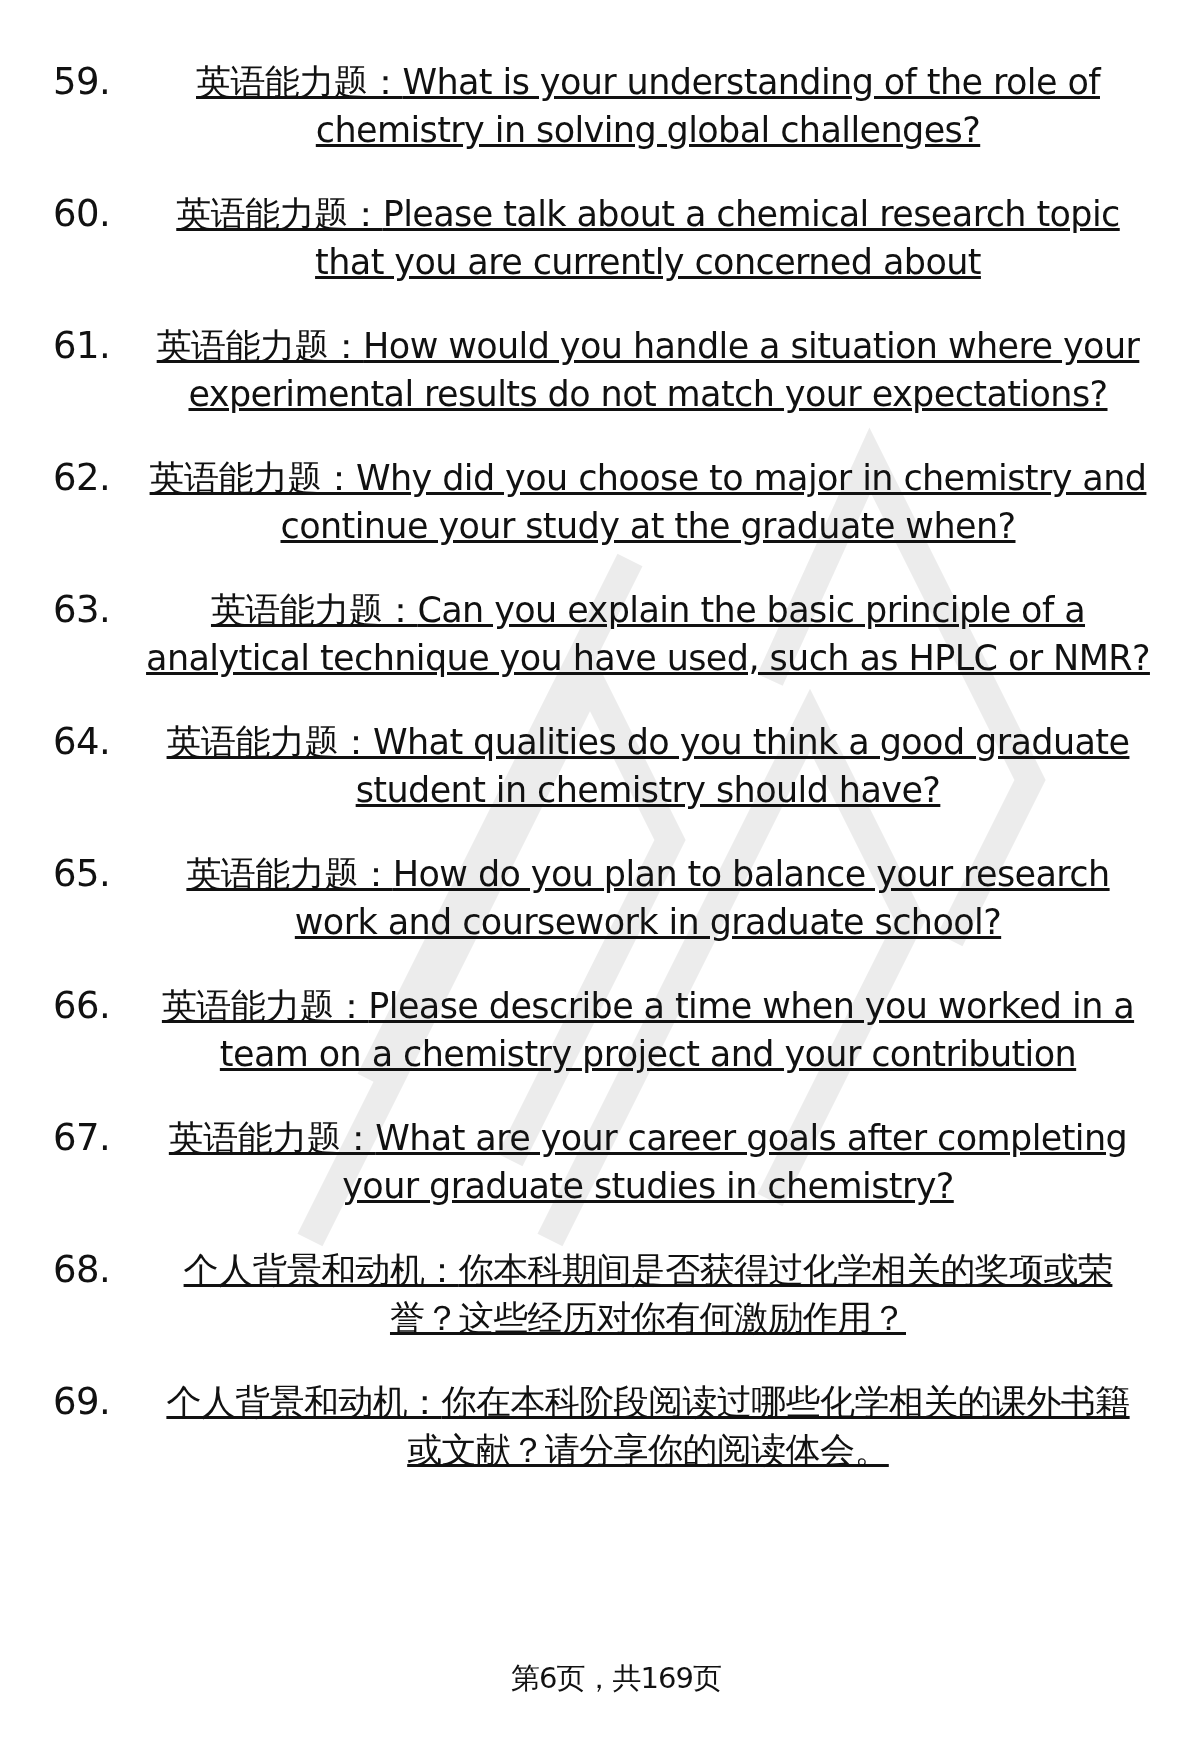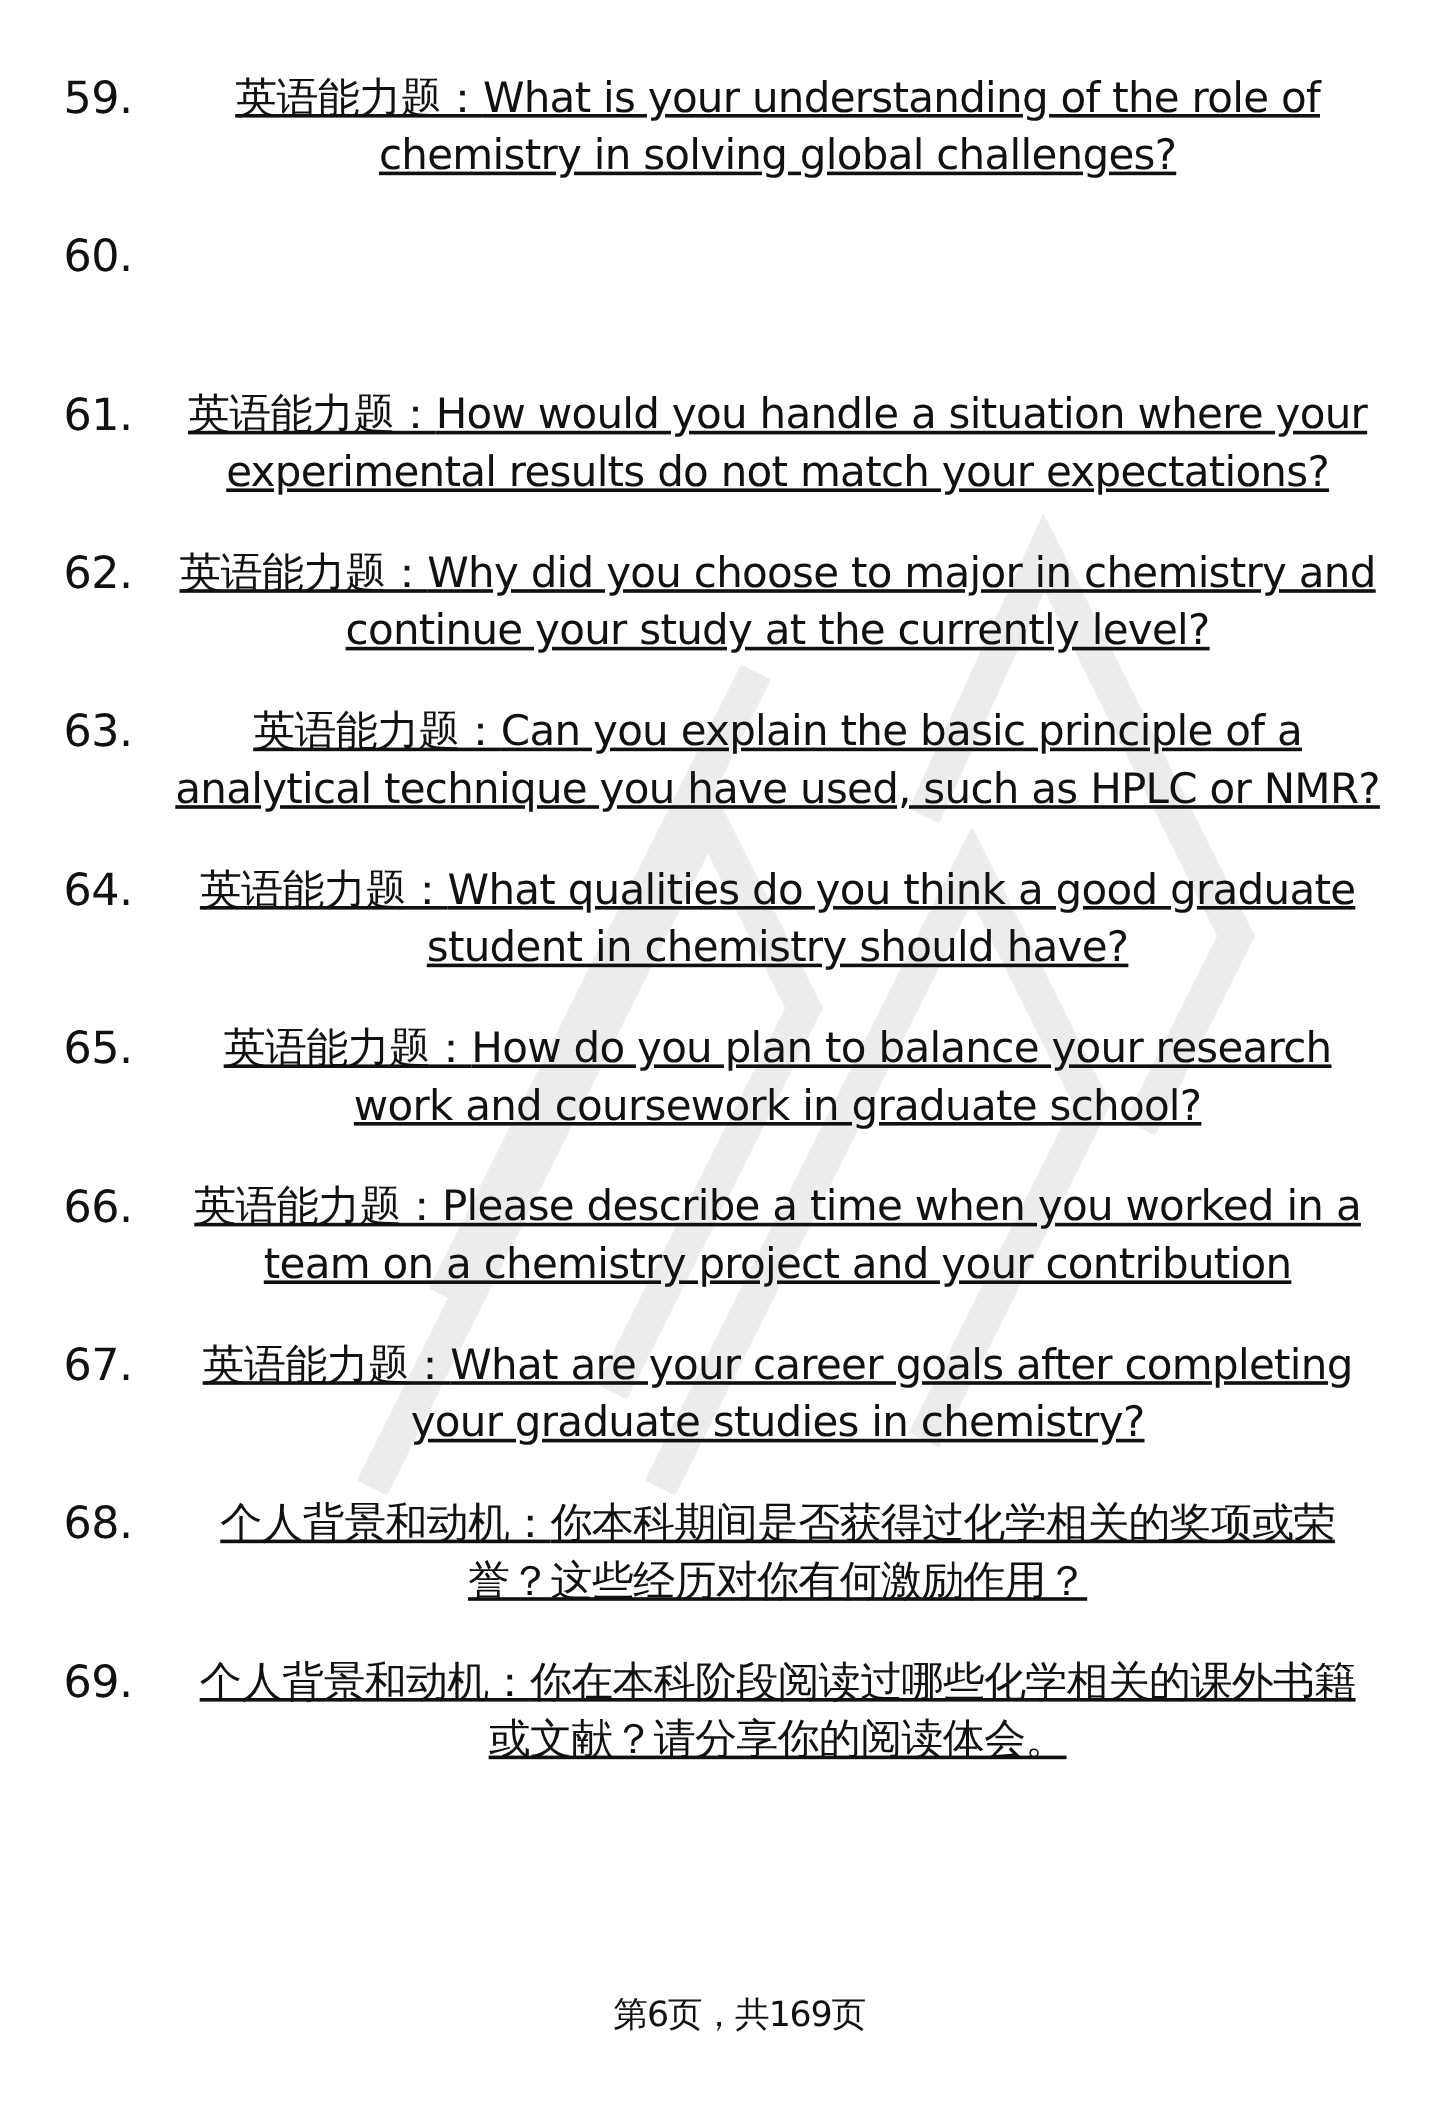--- a/index.html
+++ b/index.html
@@ -46,33 +46,37 @@
 <div class="list">
   <div class="item">
     <span class="num">59.</span>
     <div class="text">
       <span>英语能力题：</span><span>What is your understanding of the role of</span><br>
       <span>chemistry in solving global challenges?</span>
     </div>
   </div>
   <div class="item">
     <span class="num">60.</span>
+    <div class="text">
+      <span>英语能力题：</span><span>Please talk about a chemical research topic</span><br>
+      <span>that you are currently concerned about</span>
+    </div>
   </div>
   <div class="item">
     <span class="num">61.</span>
     <div class="text">
       <span>英语能力题：</span><span>How would you handle a situation where your</span><br>
       <span>experimental results do not match your expectations?</span>
     </div>
   </div>
   <div class="item">
     <span class="num">62.</span>
     <div class="text">
       <span>英语能力题：</span><span>Why did you choose to major in chemistry and</span><br>
-      <span>continue your study at the currently level?</span>
+      <span>continue your study at the graduate when?</span>
     </div>
   </div>
   <div class="item">
     <span class="num">63.</span>
     <div class="text">
       <span>英语能力题：</span><span>Can you explain the basic principle of a</span><br>
       <span>analytical technique you have used, such as HPLC or NMR?</span>
     </div>
   </div>
   <div class="item">

